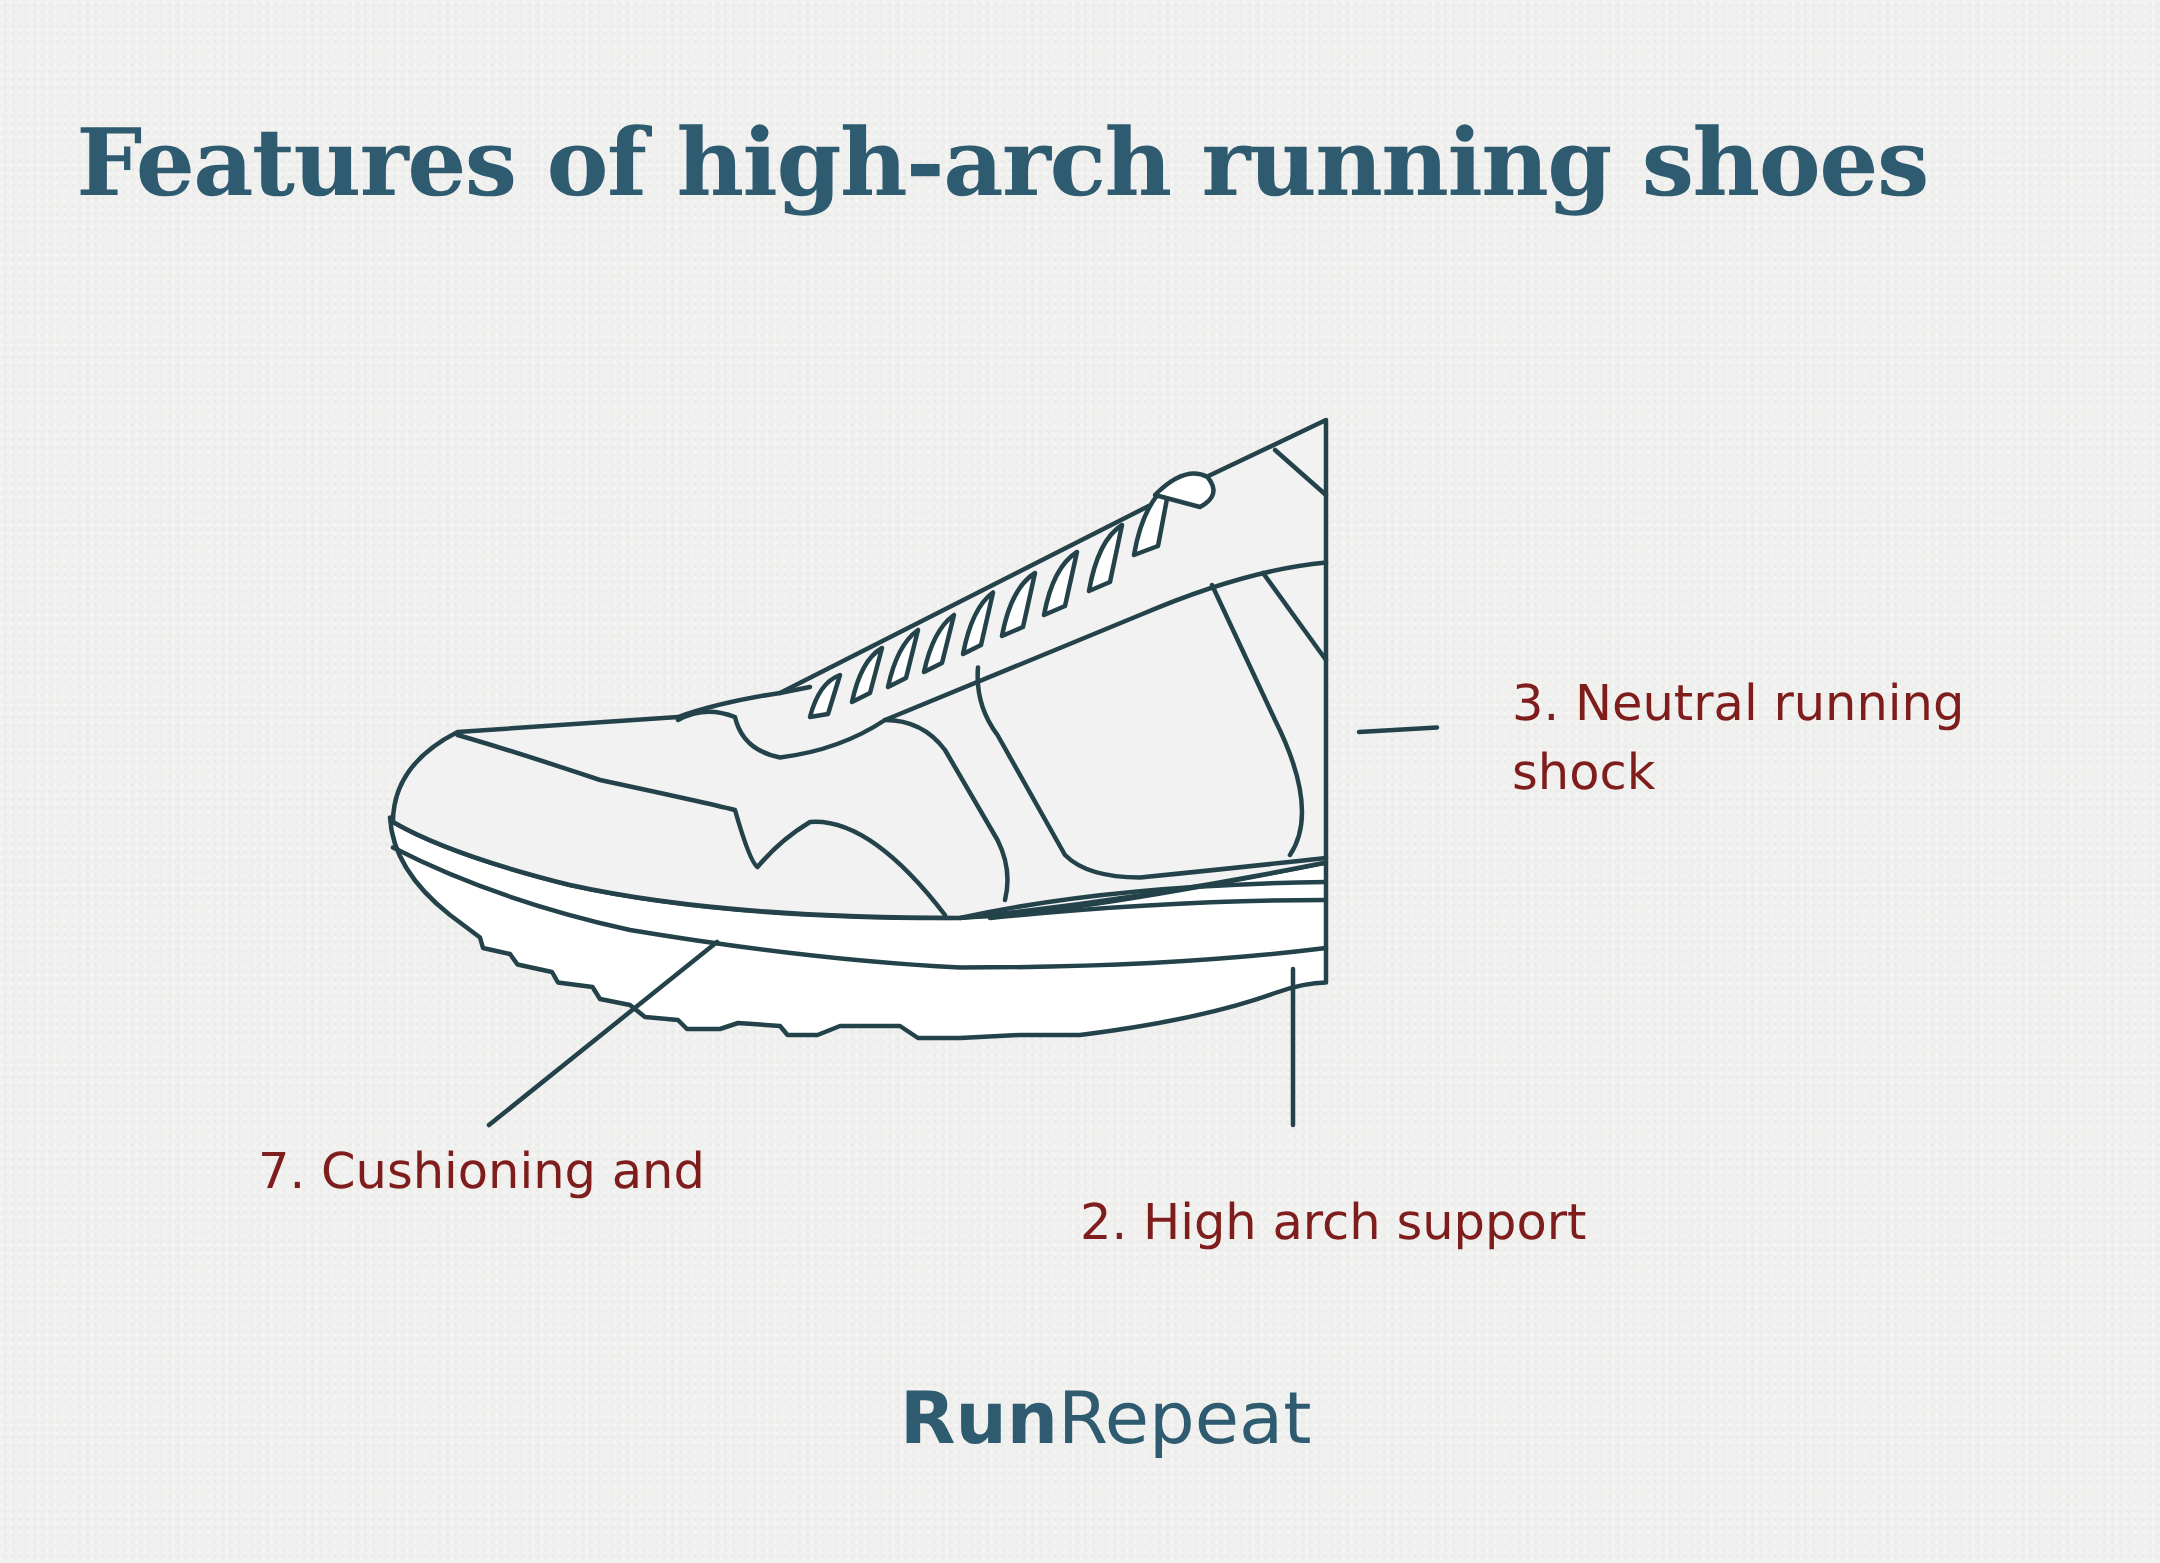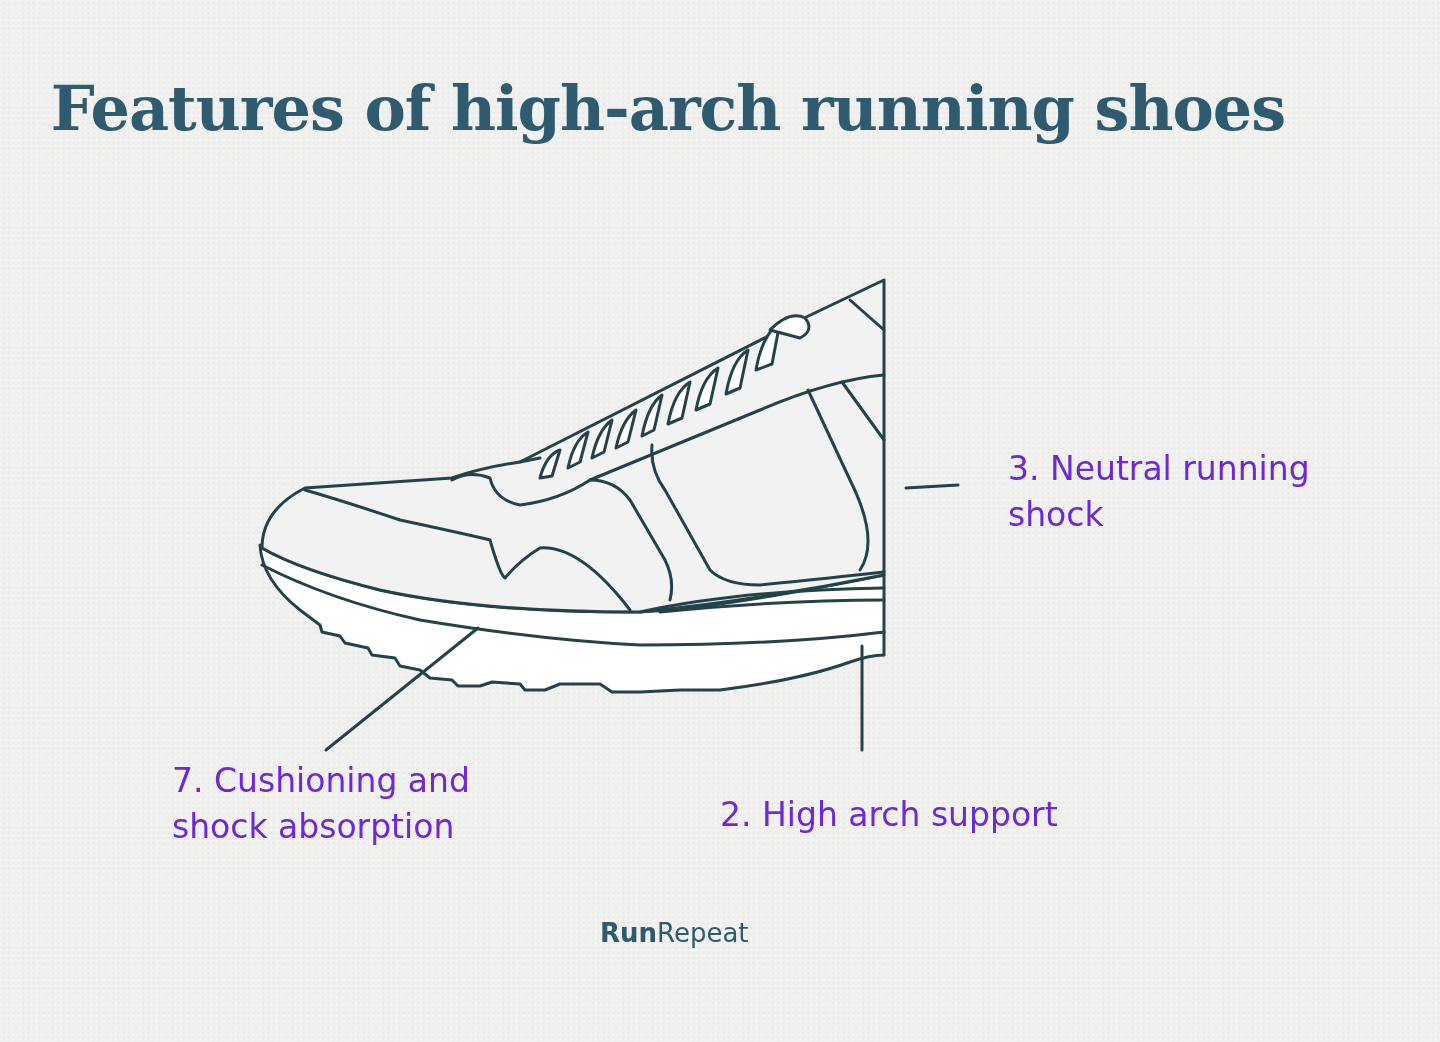--- a/index.html
+++ b/index.html
@@ -17,29 +17,29 @@
     position: absolute; left: 0; top: 72px; width: 1336px;
     text-align: center;
     font-family: "DejaVu Serif", serif;
     font-weight: bold; font-size: 62px; letter-spacing: -1px;
     color: #2e5b70;
   }
   .label {
     position: absolute;
     font-family: "DejaVu Sans", sans-serif;
     font-size: 33px; line-height: 46px;
-    color: #6d28d9;
+    color: #7f1d1d;
   }
   .label-1 { left: 172px; top: 758px; width: 330px; }
   .label-2 { left: 720px; top: 792px; width: 380px; }
   .label-3 { left: 1008px; top: 446px; width: 330px; }
   .logo {
     position: absolute; left: 600px; top: 918px; width: 240px;
     font-family: "DejaVu Sans", sans-serif;
-    font-size: 26px; color: #2e5b70;
+    font-size: 48px; color: #2e5b70;
   }
   .logo .bold { font-weight: bold; }
   .logo .light { font-weight: normal; }
   svg.shoe { position: absolute; left: 0; top: 0; }
 </style>
 </head>
 <body>
 
 <div class="title">Features of high-arch running shoes</div>
 
@@ -80,21 +80,20 @@
     <path d="M520,462 L540,458"></path>
 
     <path d="M478,628 L326,750"></path>
     <path d="M862,646 L862,750"></path>
     <path d="M906,488 L958,485"></path>
   </g>
 </svg>
 
 <div class="label label-1">
   <div>7. Cushioning and</div>
-  <div>shock absorption</div>
 </div>
 
 <div class="label label-2">
   <div>2. High arch support</div>
 </div>
 
 <div class="label label-3">
   <div>3. Neutral running</div>
   <div>shock</div>
 </div>

